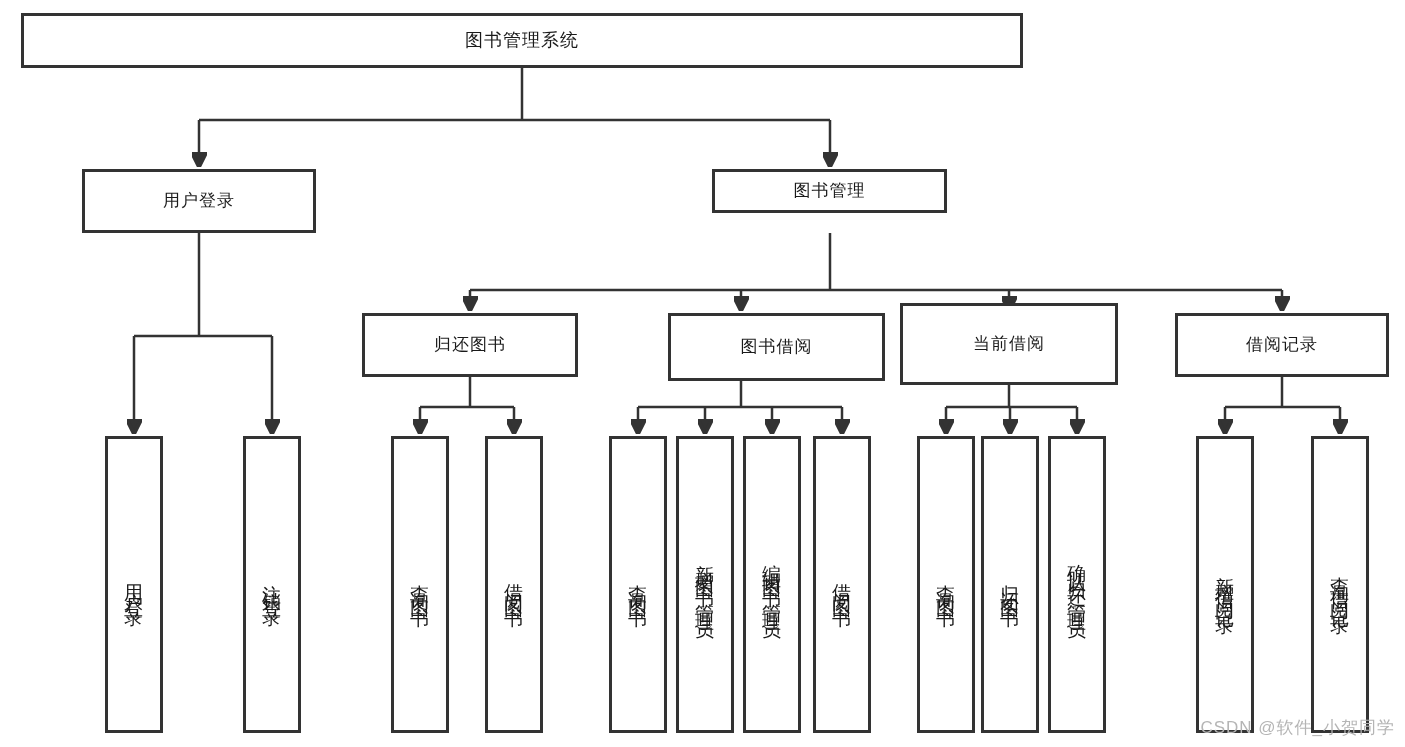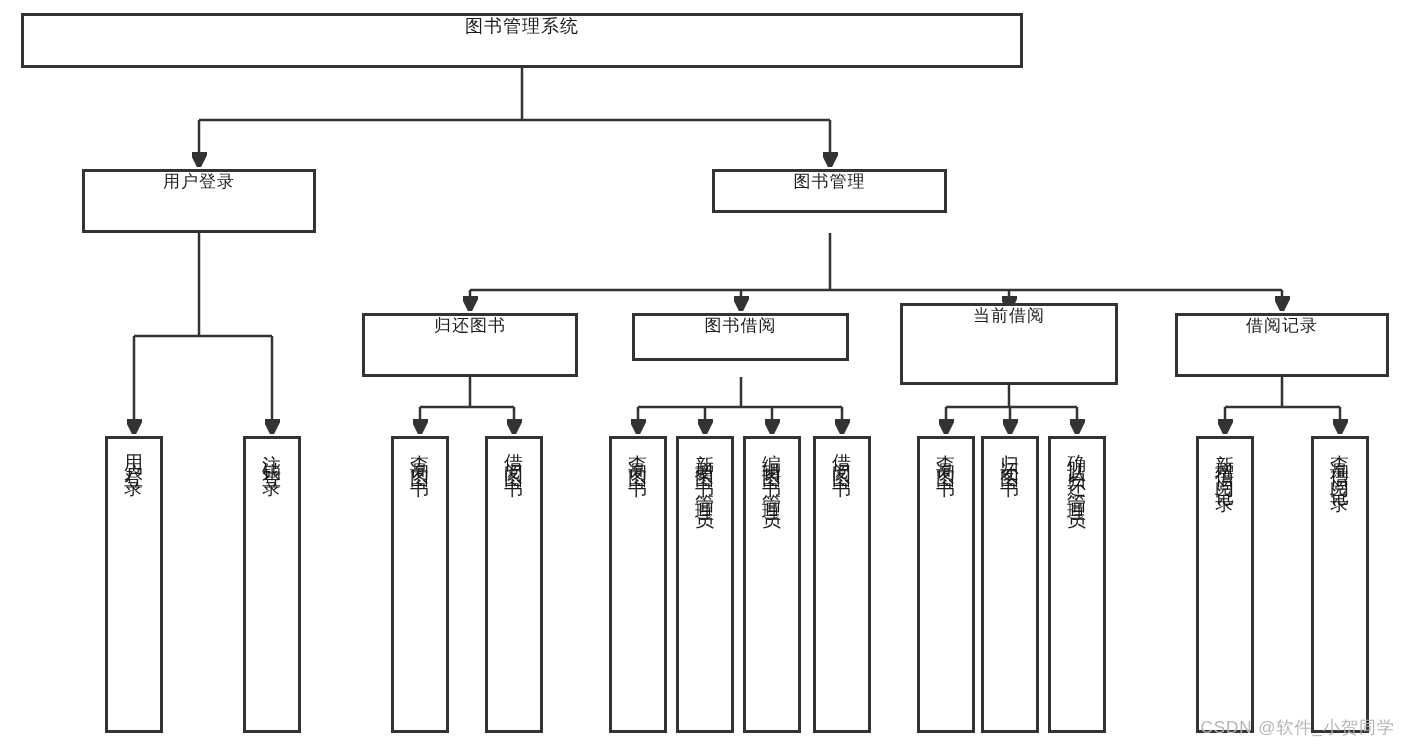--- a/index.html
+++ b/index.html
@@ -29,21 +29,21 @@
   }
   #connectors .arrowhead{
     fill:var(--line);
   }
   .node{
     position:absolute;
     box-sizing:border-box;
     border:3px solid var(--line);
     background:#ffffff;
     display:flex;
-    align-items:flex-start;
+    align-items:center;
     justify-content:center;
     color:var(--text);
   }
   .node-label{
     white-space:nowrap;
     line-height:1.2;
   }
   .lvl-root .node-label{font-size:18px;letter-spacing:1px;}
   .lvl-h .node-label{font-size:17px;letter-spacing:1px;}
   .leaf{
@@ -129,21 +129,21 @@
   <div class="node lvl-h" style="left:82px;top:169px;width:234px;height:64px">
     <span class="node-label">用户登录</span>
   </div>
   <div class="node lvl-h" style="left:712px;top:169px;width:235px;height:44px">
     <span class="node-label">图书管理</span>
   </div>
 
   <div class="node lvl-h" style="left:362px;top:313px;width:216px;height:64px">
     <span class="node-label">归还图书</span>
   </div>
-  <div class="node lvl-h" style="left:632px;top:313px;width:217px;height:48px">
+  <div class="node lvl-h" style="left:668px;top:313px;width:217px;height:68px">
     <span class="node-label">图书借阅</span>
   </div>
   <div class="node lvl-h" style="left:900px;top:303px;width:218px;height:82px">
     <span class="node-label">当前借阅</span>
   </div>
   <div class="node lvl-h" style="left:1175px;top:313px;width:214px;height:64px">
     <span class="node-label">借阅记录</span>
   </div>
 
   <div class="node leaf" style="left:105px;top:436px">

